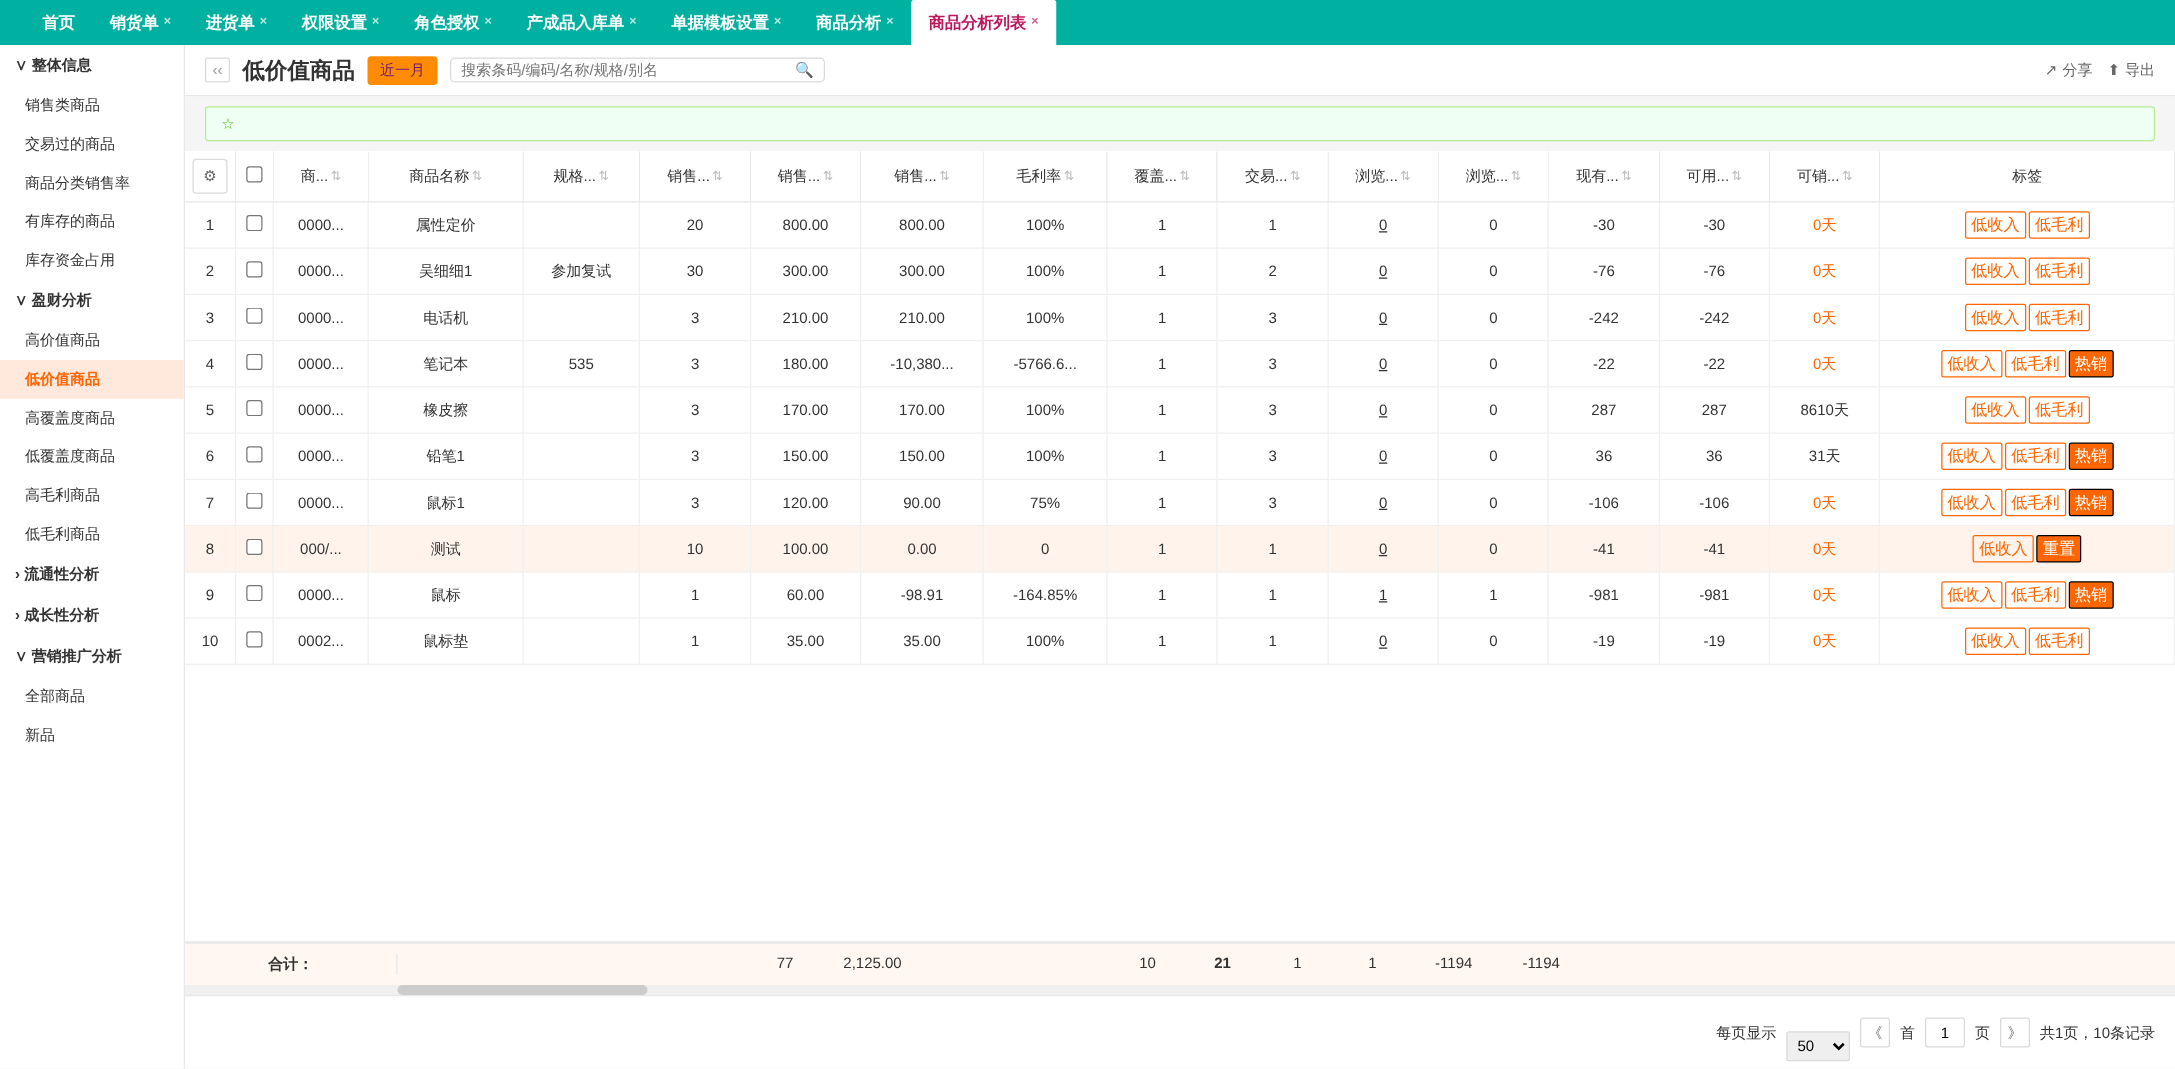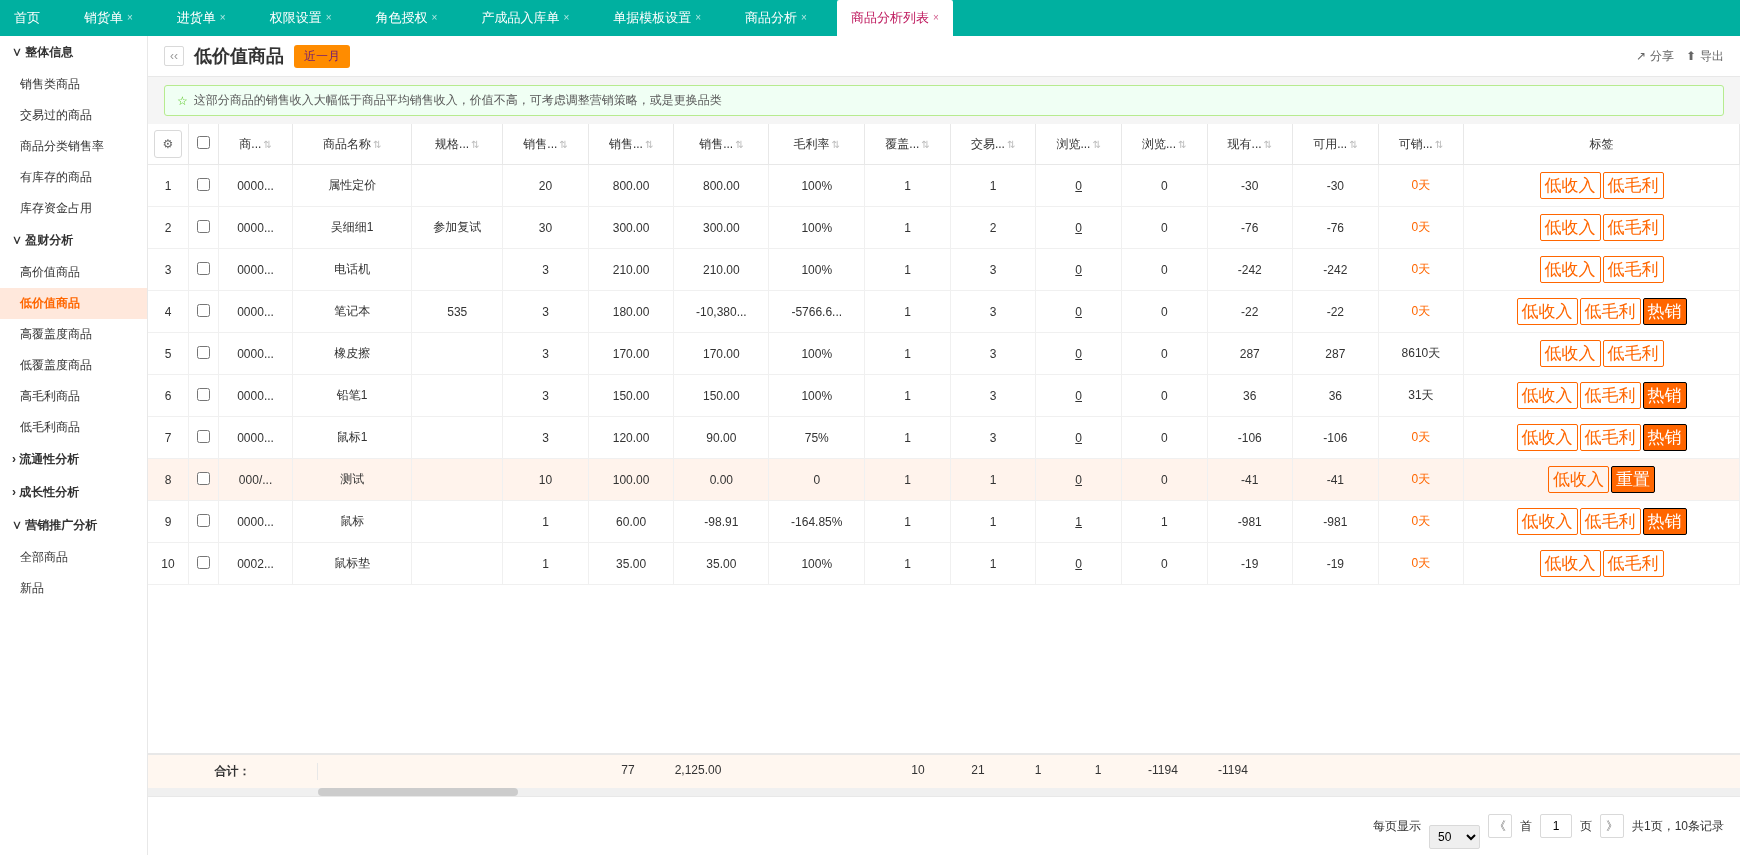--- a/index.html
+++ b/index.html
@@ -4,22 +4,23 @@
   <style>
     * { box-sizing: border-box; margin: 0; padding: 0; font-family: 'Microsoft YaHei', Arial, sans-serif; font-size: 12px; }
     body { background: #f5f5f5; overflow: hidden; width: 1740px; min-height: 855px; }
 
     
     .top-nav {
       background: #00b0a0;
       display: flex;
       align-items: center;
       height: 36px;
-      padding: 0 0;
-      gap: 16px;
+      padding: 0 20px;
+      gap: 0;
+      font-weight: bold;
     }
     .top-nav .nav-item {
       color: #fff;
       padding: 0 14px;
       height: 36px;
       line-height: 36px;
       cursor: pointer;
       white-space: nowrap;
       display: flex;
       align-items: center;
@@ -191,21 +192,21 @@
       padding: 6px 6px;
       text-align: center;
       color: #333;
       white-space: nowrap;
     }
     tbody tr.highlighted { background: #fff3ec; }
     .tag {
       display: inline-block;
       padding: 1px 4px;
       border-radius: 2px;
-      font-size: 17px;
+      font-size: 13px;
       margin: 1px;
     }
     .tag-orange { color: #ff6600; border: 1px solid #ff6600; }
     .tag-orange-fill { background: #ff6600; color: #fff; border: 1px solid #000000; }
     .days-orange { color: #ff6600; }
     .link-underline { color: #333; text-decoration: underline; cursor: pointer; }
 
     
     .table-footer {
       background: #fff7f0;
@@ -345,35 +346,38 @@
       <div class="sidebar-item">全部商品</div>
       <div class="sidebar-item">新品</div>
     </aside>
 
   <div class="content-area">
 
     <div class="page-header">
       <div class="collapse-btn">‹‹</div>
       <span class="page-title">低价值商品</span>
       <button class="filter-btn">近一月</button>
+      <div class="search-box">
+        <input type="text" placeholder="搜索条码/编码/名称/规格/别名" style="">
+        <span class="search-icon">🔍</span>
+      </div>
       <div class="header-right">
         <div class="action-btn">
           <span>↗</span>
           <span>分享</span>
         </div>
         <div class="action-btn">
           <span>⬆</span>
           <span>导出</span>
         </div>
       </div>
     </div>
 
     <div class="info-bar">
       <span class="info-icon">☆</span>
-      <span>这部分商品的销售收入大幅低于商品平均销售收入，价值不高，可考虑调整营销策略，或是更换品类</span>
     </div>
 
     <div class="table-wrapper">
       <table>
         <thead>
           <tr>
             <th style="width:36px">
               <div class="th-inner">
                 <div class="gear-btn">⚙</div>
               </div>
@@ -674,21 +678,21 @@
           <div class="footer-cell" style="width: 36px; min-width: 36px;"></div>
           <div class="footer-cell" style="width: 30px; min-width: 30px;"></div>
           <div class="footer-cell" style="width: 70px; min-width: 70px;"></div>
           <div class="footer-cell" style="width: 80px; min-width: 80px;"></div>
           <div class="footer-cell" style="width: 60px; min-width: 60px;"></div>
           <div class="footer-cell" style="width: 60px; min-width: 60px;">77</div>
           <div class="footer-cell" style="width: 80px; min-width: 80px;">2,125.00</div>
           <div class="footer-cell" style="width: 80px; min-width: 80px;"></div>
           <div class="footer-cell" style="width: 70px; min-width: 70px;"></div>
           <div class="footer-cell" style="width: 60px; min-width: 60px;">10</div>
-          <div class="footer-cell" style="width: 60px; min-width: 60px;">21</div>
+          <div class="footer-cell" style="width: 60px; min-width: 60px; font-weight: bold;">21</div>
           <div class="footer-cell" style="width: 60px; min-width: 60px;">1</div>
           <div class="footer-cell" style="width: 60px; min-width: 60px;">1</div>
           <div class="footer-cell" style="width: 70px; min-width: 70px;">-1194</div>
           <div class="footer-cell" style="width: 70px; min-width: 70px;">-1194</div>
           <div class="footer-cell" style="width: 70px; min-width: 70px;"></div>
           <div class="footer-cell" style="width: 100px; min-width: 100px;"></div>
         </div>
     </div>
 
     <div class="scrollbar-area">

